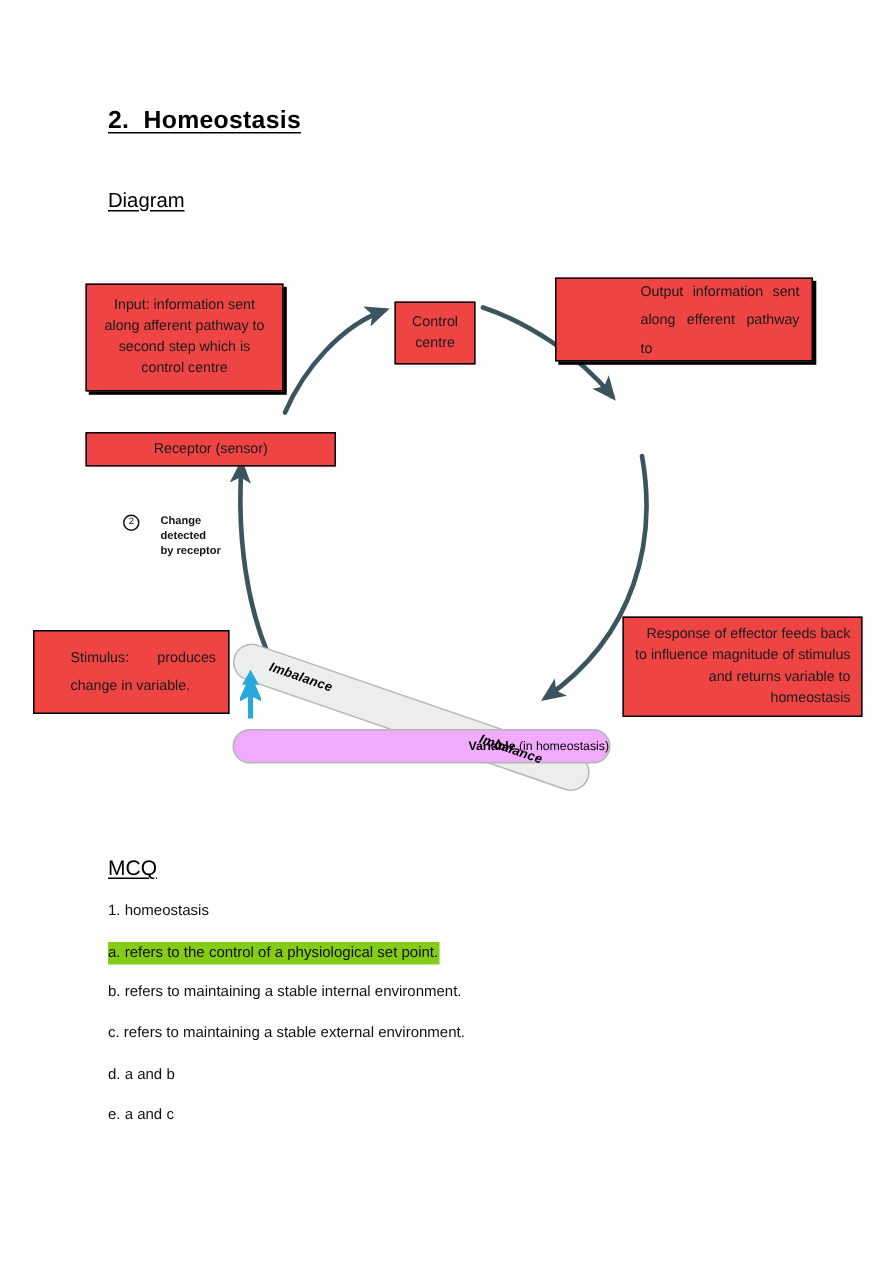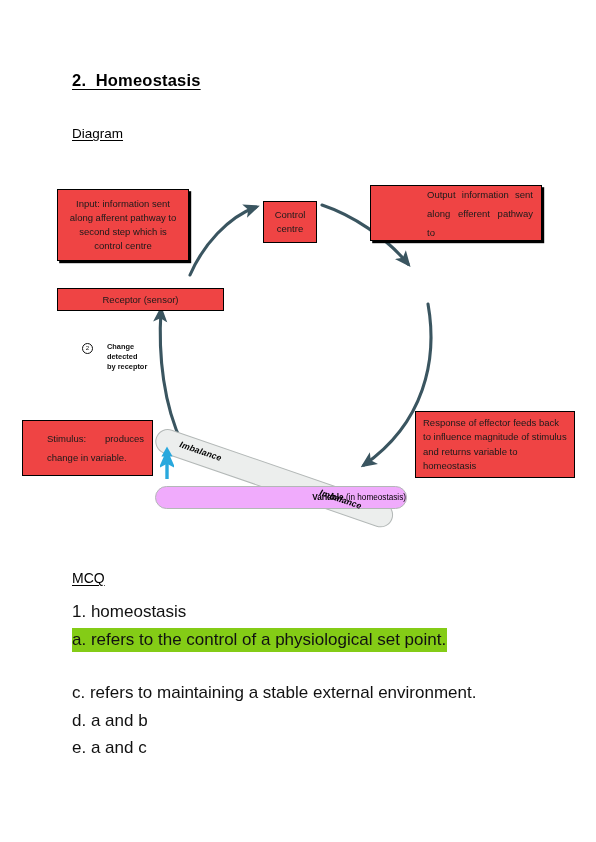--- a/index.html
+++ b/index.html
@@ -99,21 +99,21 @@
   #box-output   { left: 370px; top: 25px;  width: 172px; height: 56px; padding-left: 48px; }
   #box-output .inner { text-align: justify; text-align-last: left; padding: 0 8px; line-height: 2.0; }
 
   #box-effector { left: 376px; top: 114px; width: 92px; height: 27px; }
   #box-effector .inner { text-align: center; }
 
   #box-stimulus { left: 22px;  top: 260px; width: 131px; height: 56px; padding-left: 16px; }
   #box-stimulus .inner { text-align: justify; text-align-last: left; padding: 0 8px; line-height: 2.0; }
 
   #box-response { left: 415px; top: 251px; width: 160px; height: 67px; }
-  #box-response .inner { text-align: left; padding: 0 7px; line-height: 1.5; }
+  #box-response .inner { text-align: right; padding: 0 7px; line-height: 1.5; }
 
   
   #note-change {
     position: absolute;
     left: 82px;
     top: 182px;
     font-size: 7.4px;
     font-weight: bold;
     line-height: 1.35;
     color: #111111;
@@ -202,21 +202,21 @@
     top: 286px;
     width: 14px;
     height: 34px;
     z-index: 5;
   }
 
   
   .mcq-line {
     position: absolute;
     left: 72px;
-    font-size: 17px;
+    font-size: 10px;
     line-height: 1.3;
     color: #111111;
     white-space: nowrap;
   }
   .mcq-line.hl {
     background: #84cc16;
     padding: 1px 1px 1px 0;
   }
   #mcq-q  { top: 601px; }
   #mcq-a  { top: 628px; }
@@ -301,17 +301,18 @@
         <span class="vartext"><b>Variable</b><span> (in homeostasis)</span></span>
       </div>
     </div>
 
   </div>
 
   <div class="h-mcq">MCQ</div>
 
   <div class="mcq-line" id="mcq-q">1. homeostasis</div>
   <div class="mcq-line hl" id="mcq-a">a. refers to the control of a physiological set point.</div>
+  <div class="mcq-line" id="mcq-b">b. refers to maintaining a stable internal environment.</div>
   <div class="mcq-line" id="mcq-c">c. refers to maintaining a stable external environment.</div>
   <div class="mcq-line" id="mcq-d">d. a and b</div>
   <div class="mcq-line" id="mcq-e">e. a and c</div>
 
 </div>
 
 </body></html>

